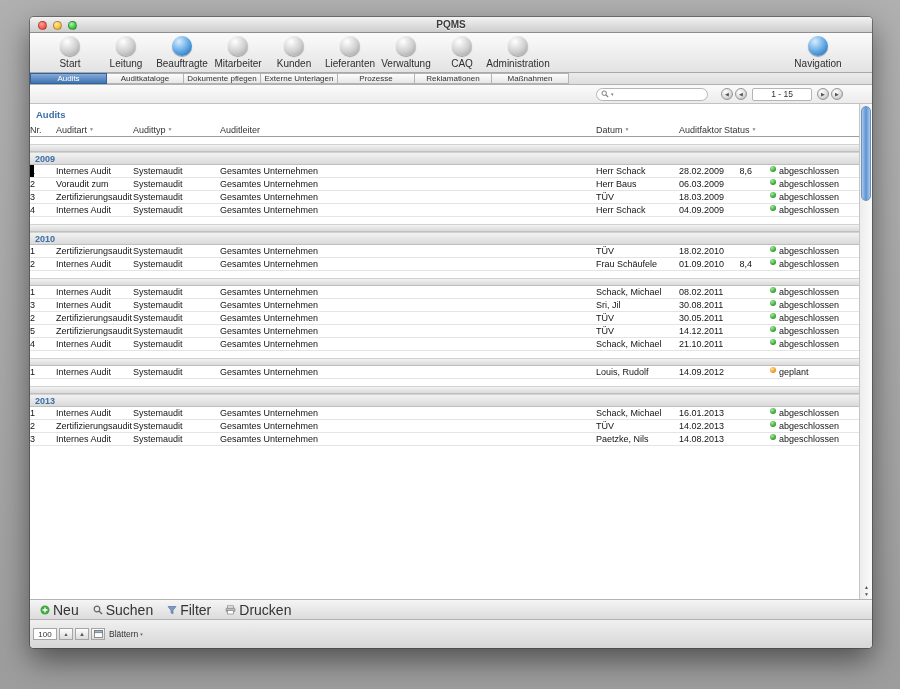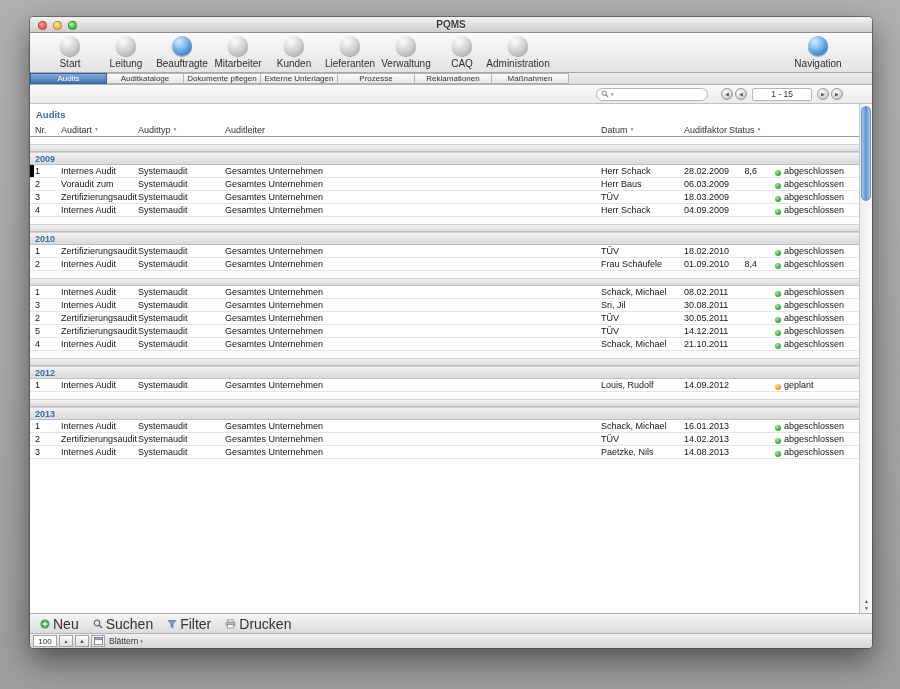--- a/index.html
+++ b/index.html
@@ -42,48 +42,48 @@
   .searchfield input{border:none;outline:none;flex:1;font-size:8.5px;min-width:0;background:transparent;font-family:"Liberation Sans",sans-serif}
   .navbtn{width:12px;height:12px;border-radius:50%;margin:0 1px;
     background:radial-gradient(circle at 35% 30%,#ffffff,#dadada 60%,#a6a6a6);border:1px solid #979797;
     font-size:5px;color:#555;display:flex;align-items:center;justify-content:center;line-height:1}
   .rangebox{width:60px;height:13px;background:#fff;border:1px solid #b5b5b5;border-radius:2px;margin:0 4px;
     display:flex;align-items:center;justify-content:center;font-size:8.5px;color:#333}
 
   .content-wrap{flex:1;display:flex;min-height:0}
   .content{flex:1;background:#fff;overflow:hidden}
   .section-title{font-size:9.5px;font-weight:bold;color:#3a6ea5;padding:5px 0 3px 6px}
-  .header-row,.row{display:grid;grid-template-columns:26px 77px 87px 376px 83px 45px 46px auto;padding-left:5px;align-items:center}
+  .header-row,.row{display:grid;grid-template-columns:26px 77px 87px 376px 83px 45px 46px auto;align-items:center}
   .header-row{height:14px;border-bottom:1px solid #9e9e9e;font-size:9px;color:#333}
   .col-header{display:flex;align-items:center;gap:2px;white-space:nowrap}
   .col-header .arrow{font-size:5px;color:#8a8a8a;line-height:1}
   .group{margin-top:7px}
   .band{height:8px;background:linear-gradient(#f2f2f2,#dadada);border-top:1px solid #d2d2d2;border-bottom:1px solid #bfbfbf}
   .band.year{height:13px;display:flex;align-items:center;padding-left:5px;font-size:9px;font-weight:bold;color:#3a6ea5}
   .row{height:13px;font-size:9px;color:#141414;border-bottom:1px solid #e4e4e4;position:relative;white-space:nowrap;background:#fff}
   .row.current::before{content:"";position:absolute;left:0;top:0;width:4px;height:100%;background:#000}
   .cell{overflow:visible}
   .cell.auditfaktor{text-align:right;padding-right:18px}
-  .cell.status{display:flex;align-items:flex-end;gap:3px}
+  .cell.status{display:flex;align-items:flex-start;gap:3px}
   .dot{width:6px;height:6px;border-radius:50%;flex:0 0 auto}
   .dot.green{background:radial-gradient(circle at 35% 30%,#a9e8a0,#35a635 65%,#1e7c1e)}
   .dot.orange{background:radial-gradient(circle at 35% 30%,#ffdca6,#ef9a18 65%,#c67a08)}
 
   .scrollbar{width:13px;flex:0 0 auto;position:relative;background:linear-gradient(to right,#ededed,#fafafa);border-left:1px solid #c6c6c6}
   .thumb{position:absolute;left:1px;top:2px;width:10px;height:95px;border-radius:5px;
     background:linear-gradient(to right,#aac9ec,#5a93d2 50%,#aac9ec);border:1px solid #6f93bd}
   .sb-btns{position:absolute;bottom:2px;left:0;width:13px;display:flex;flex-direction:column;align-items:center;gap:2px}
   .sb-btn{font-size:5px;color:#555;line-height:1;width:11px;text-align:center}
 
   .footerbar{height:20px;flex:0 0 auto;background:linear-gradient(#f5f5f5,#dcdcdc);border-top:1px solid #b3b3b3;
     display:flex;align-items:center;padding-left:10px;gap:14px}
   .fbtn{display:flex;align-items:center;gap:3px;font-size:14px;color:#333}
   .fbtn .ficon{display:flex;align-items:center}
 
-  .statusbar{height:15px;flex:0 0 auto;background:linear-gradient(#f0f0f0,#d6d6d6);border-top:1px solid #b3b3b3;
+  .statusbar{height:29px;flex:0 0 auto;background:linear-gradient(#f0f0f0,#d6d6d6);border-top:1px solid #b3b3b3;
     display:flex;align-items:center;padding-left:3px;gap:2px;font-size:8.5px;color:#333}
   .zoombox{width:24px;height:12px;background:#fff;border:1px solid #a5a5a5;display:flex;align-items:center;justify-content:center;font-size:8px}
   .minibtn{width:14px;height:12px;background:linear-gradient(#fdfdfd,#dcdcdc);border:1px solid #a5a5a5;
     display:flex;align-items:center;justify-content:center;font-size:6px;color:#555;line-height:1}
   .mode{margin-left:2px;display:flex;align-items:center;gap:2px}
   .mode .caret{font-size:5px;color:#666}
 </style>
 </head>
 <body>
 
@@ -362,23 +362,20 @@
               <div class="cell datum">21.10.2011</div>
               <div class="cell auditfaktor"></div>
               <div class="cell status">
                 <span class="dot green"></span>
                 <span>abgeschlossen</span>
               </div>
             </div>
           </div>
           <div class="group">
             <div class="band"></div>
-            <div class="band year">
-              <span>2012</span>
-            </div>
             <div class="row">
               <div class="cell nr">1</div>
               <div class="cell auditart">Internes Audit</div>
               <div class="cell audittyp">Systemaudit</div>
               <div class="cell bereich">Gesamtes Unternehmen</div>
               <div class="cell auditleiter">Louis, Rudolf</div>
               <div class="cell datum">14.09.2012</div>
               <div class="cell auditfaktor"></div>
               <div class="cell status">
                 <span class="dot orange"></span>

